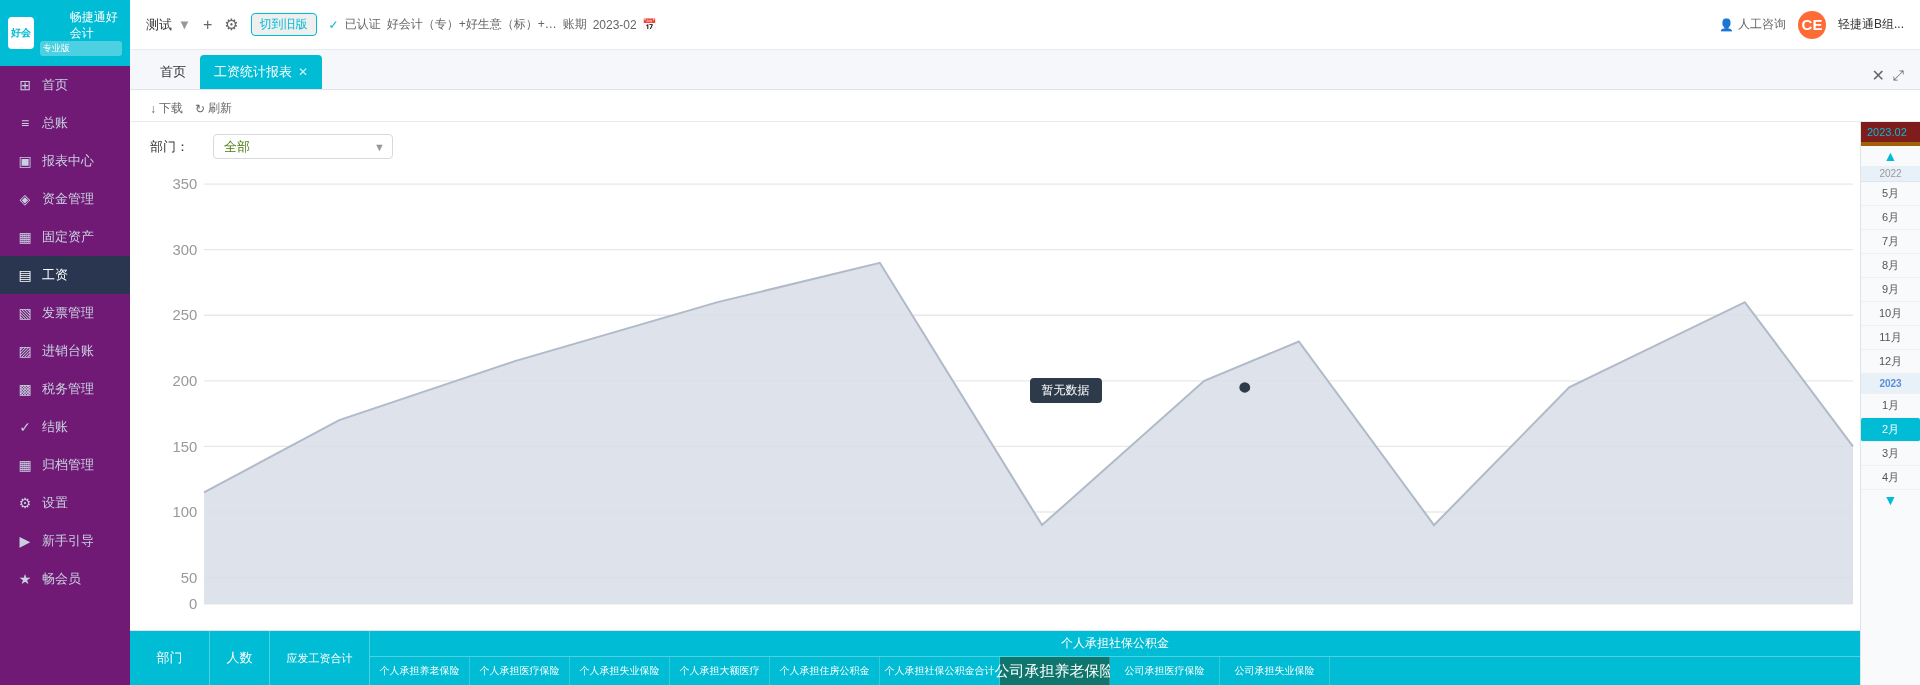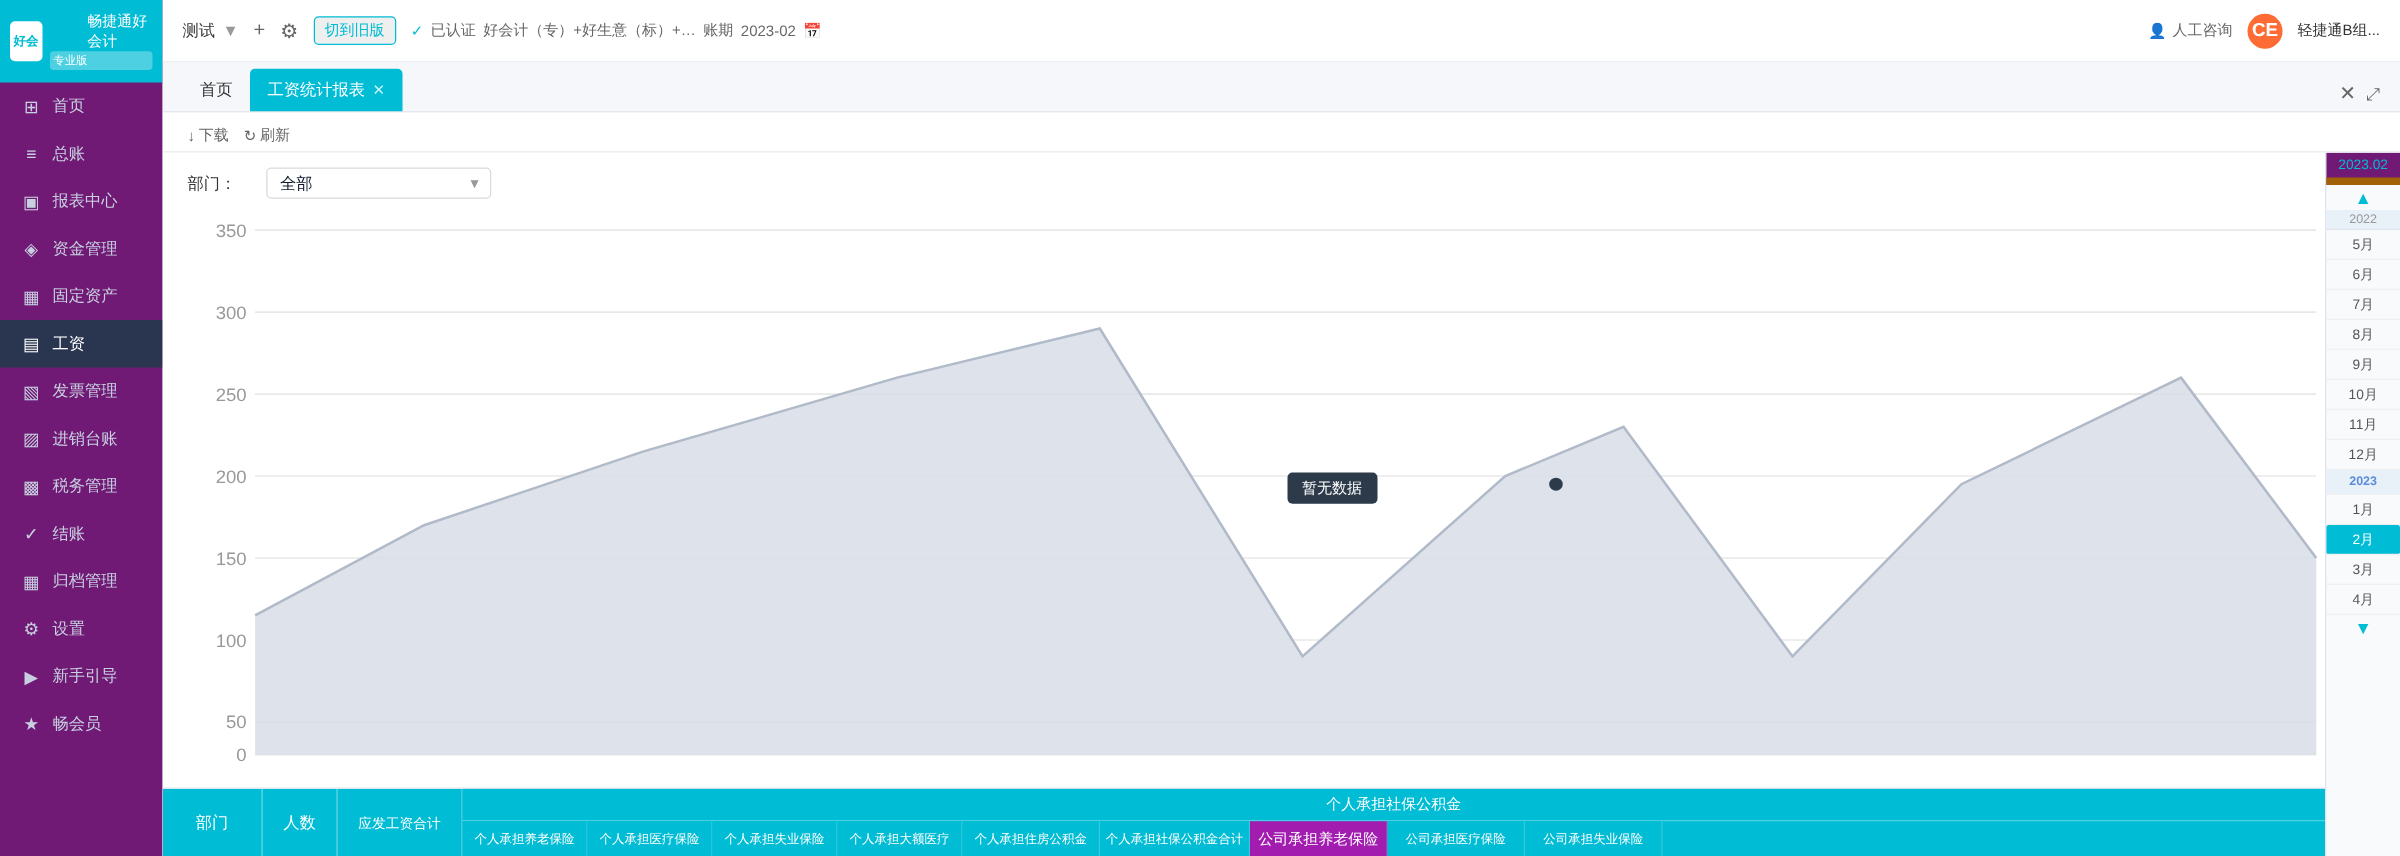--- a/index.html
+++ b/index.html
@@ -134,21 +134,21 @@
     
     .filter-bar {
       padding: 12px 20px;
       display: flex; align-items: center; gap: 24px;
       flex-shrink: 0;
     }
     .filter-label { font-size: 13px; color: #333; }
     .filter-select {
       border: 1px solid #d9d9d9; border-radius: 4px;
       padding: 4px 28px 4px 10px;
-      font-size: 13px; color: #0f172a;
+      font-size: 13px; color: #4d7c0f;
       background: white;
       width: 180px;
       appearance: none;
       position: relative;
       cursor: pointer;
     }
     .filter-select-wrap { position: relative; display: inline-block; }
     .filter-select-arrow {
       position: absolute; right: 8px; top: 50%; transform: translateY(-50%);
       color: #999; pointer-events: none; font-size: 11px;
@@ -184,27 +184,27 @@
       width: 60px;
       background: #f9fafb;
       border-left: 1px solid #e0e4ea;
       display: flex;
       flex-direction: column;
       font-size: 12px;
       flex-shrink: 0;
       overflow: hidden;
     }
     .date-panel-header {
-      background: #701a75;
+      background: #7f1d1d;
       padding: 4px 6px;
       font-size: 11px;
       color: #00bcd4;
       text-align: right;
-      border-bottom: 6px solid #a16207;
-      display: flex; align-items: center; justify-content: center; gap: 2px;
+      border-bottom: 4px solid #a16207;
+      display: flex; align-items: center; justify-content: flex-start; gap: 2px;
     }
     .date-panel-scroll-btn {
       cursor: pointer; color: #00bcd4; font-size: 14px; text-align: center; padding: 2px;
     }
     .date-panel-year {
       font-size: 10px; color: #999; padding: 2px 4px;
       background: #e8f0f8; text-align: center; border-bottom: 1px solid #e0e4ea;
     }
     .date-panel-item {
       padding: 4px 8px;
@@ -433,21 +433,21 @@
 
             <div style="flex:1;display:flex;flex-direction:column;background:#00bcd4;min-width:700px;">
               <div style="background:#00bcd4;color:white;text-align:left;padding:4px;border-bottom:1px solid rgba(255,255,255,0.3);font-size:12px;height:32px;display:flex;align-items:center;justify-content:center;">个人承担社保公积金</div>
               <div style="display:flex;height:37px;">
                 <div class="th-cell" style="width:100px;background:#00bcd4;color:white;font-size:10px;border-right:1px solid rgba(255,255,255,0.2);">个人承担养老保险</div>
                 <div class="th-cell" style="width:100px;background:#00bcd4;color:white;font-size:10px;border-right:1px solid rgba(255,255,255,0.2);">个人承担医疗保险</div>
                 <div class="th-cell" style="width:100px;background:#00bcd4;color:white;font-size:10px;border-right:1px solid rgba(255,255,255,0.2);">个人承担失业保险</div>
                 <div class="th-cell" style="width:100px;background:#00bcd4;color:white;font-size:10px;border-right:1px solid rgba(255,255,255,0.2);">个人承担大额医疗</div>
                 <div class="th-cell" style="width:110px;background:#00bcd4;color:white;font-size:10px;border-right:1px solid rgba(255,255,255,0.2);">个人承担住房公积金</div>
                 <div class="th-cell" style="width:120px;background:#00bcd4;color:white;font-size:10px;border-right:1px solid rgba(255,255,255,0.2);">个人承担社保公积金合计</div>
-                <div class="th-cell" style="width:110px;background:#a21caf;color:white;font-size:12px;border-right:1px solid rgba(255,255,255,0.2);">公司承担养老保险</div>
+                <div class="th-cell" style="width:110px;background:#0f766e;color:white;font-size:15px;border-right:1px solid rgba(255,255,255,0.2);">公司承担养老保险</div>
                 <div class="th-cell" style="width:110px;background:#00bcd4;color:white;font-size:10px;border-right:1px solid rgba(255,255,255,0.2);">公司承担医疗保险</div>
                 <div class="th-cell" style="width:110px;background:#00bcd4;color:white;font-size:10px;border-right:1px solid rgba(255,255,255,0.2);">公司承担失业保险</div>
               </div>
             </div>
           </div>
         </div>
       </div>
 
       <div class="date-panel">
         <div class="date-panel-header">

